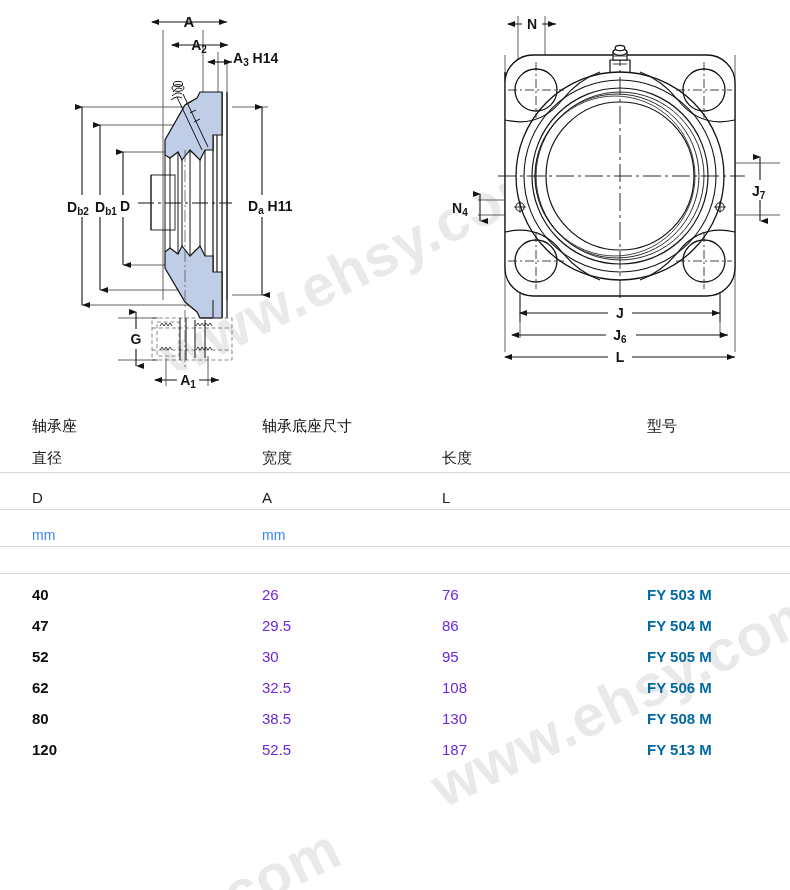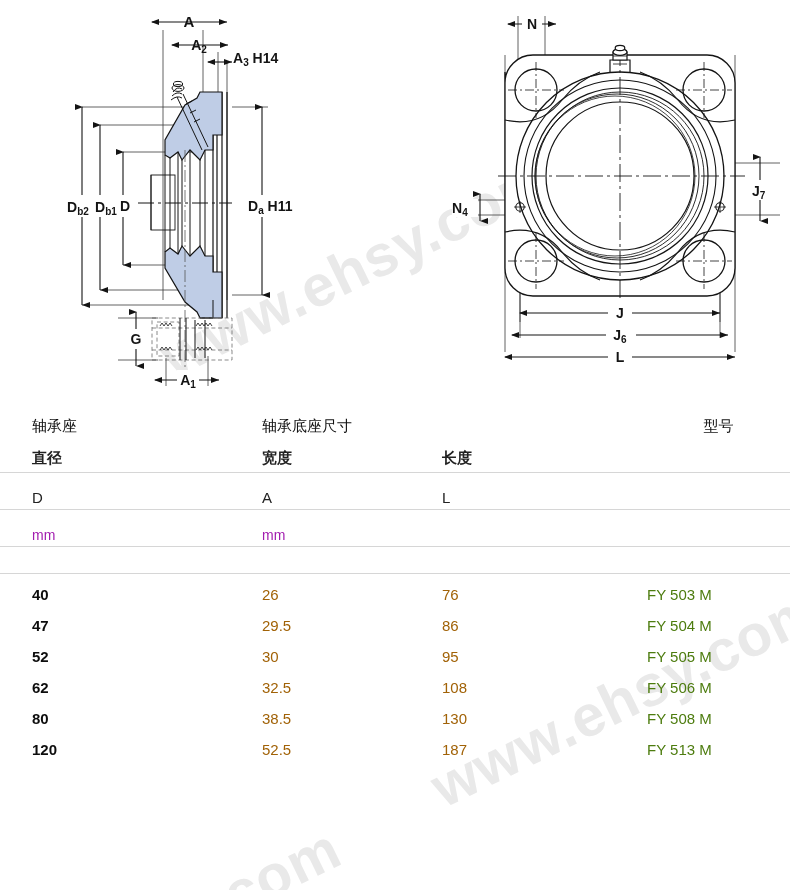--- a/index.html
+++ b/index.html
@@ -78,68 +78,68 @@
   .th-group {
     font-size: 15px;
     font-weight: 400;
     color: #111111;
     height: 33px;
     padding-left: 32px !important;
     padding-bottom: 2px !important;
   }
   .th-sub {
     font-size: 15px;
-    font-weight: 700;
+    font-weight: 400;
     color: #222222;
     height: 30px;
     padding-left: 32px !important;
     padding-bottom: 4px !important;
   }
   .th-sym {
     font-size: 15px;
     font-weight: 400;
     color: #222222;
     height: 33px;
     padding-left: 32px !important;
     padding-bottom: 3px !important;
   }
   .th-unit {
     font-size: 14px;
     font-weight: 400;
-    color: #a21caf;
+    color: #3b82f6;
     height: 33px;
     padding-left: 32px !important;
     padding-bottom: 3px !important;
   }
   .rule-row td {
     height: 1px;
     padding: 0 !important;
   }
   .rule-line {
     height: 1px;
     background: #d6d6d6;
     width: 790px;
   }
   .spacer-row td { height: 26px; }
 
   tr.data-row td {
     height: 29px;
     font-size: 15px;
     padding-left: 32px !important;
     padding-bottom: 2px !important;
-    color: #a16207;
+    color: #6d28d9;
   }
   tr.data-row td.cell-d {
     font-weight: 700;
     color: #0d0d0d;
     margin-left: 33px;
   }
   tr.data-row td.cell-model {
-    font-weight: 400;
-    color: #4d7c0f;
+    font-weight: 700;
+    color: #0369a1;
     padding-left: 9px !important;
   }
 </style>
 </head>
 <body>
 
 <div id="watermark-layer">
   <div class="watermark-text wm-a">www.ehsy.com</div>
   <div class="watermark-text wm-b">www.ehsy.com</div>
   <div class="watermark-text wm-c">www.ehsy.com</div>
@@ -439,21 +439,21 @@
       <col class="c-d">
         <col class="c-a">
         <col class="c-l">
         <col class="c-m">
     </colgroup>
     <thead>
       <tr>
         <th class="th-group">轴承座</th>
         <th class="th-group">轴承底座尺寸</th>
         <th class="th-group"></th>
-        <th class="th-group" style="padding-left:9px !important;text-align:center;">型号</th>
+        <th class="th-group" style="padding-left:9px !important;">型号</th>
       </tr>
       <tr>
         <th class="th-sub">直径</th>
         <th class="th-sub">宽度</th>
         <th class="th-sub">长度</th>
         <th class="th-sub"></th>
       </tr>
       <tr class="rule-row">
         <td colspan="4">
             <div class="rule-line"></div>

